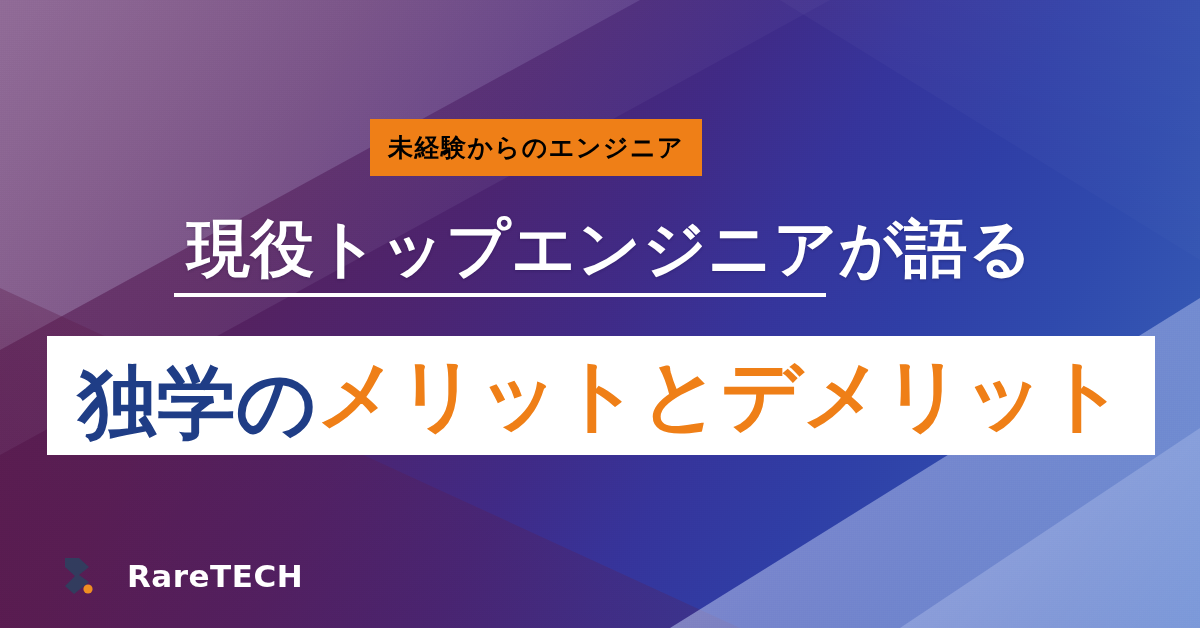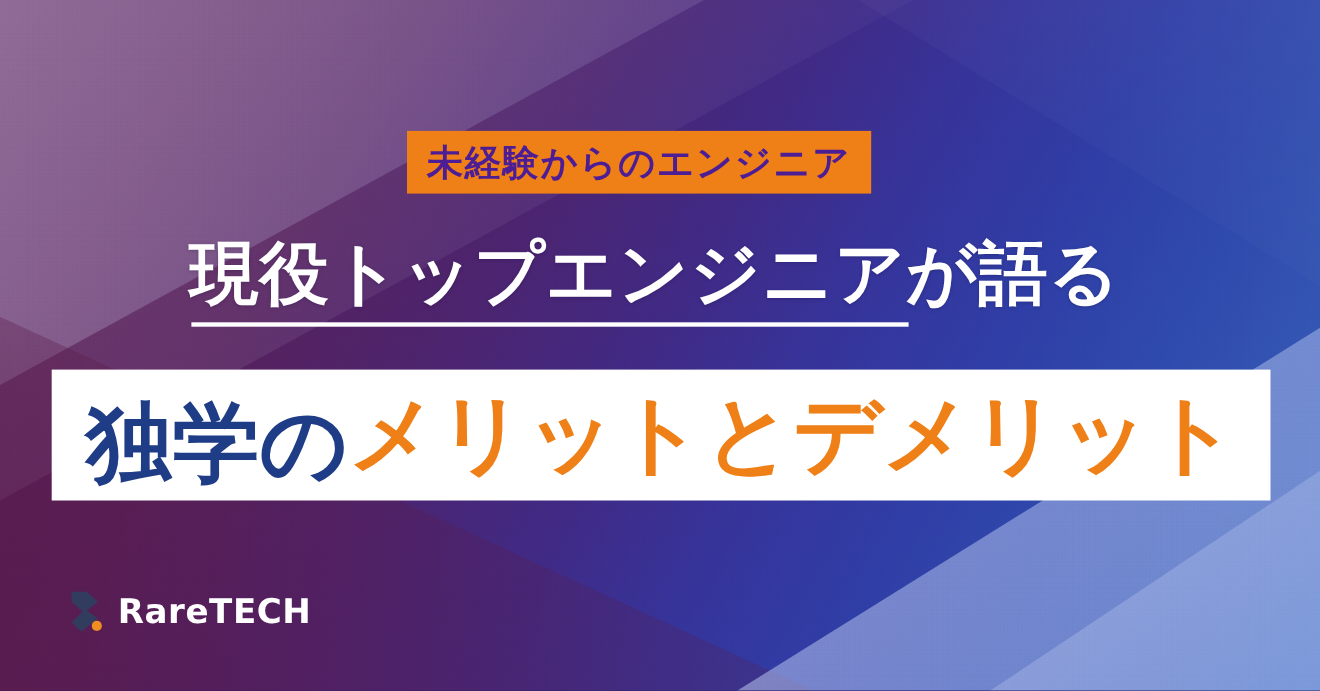--- a/index.html
+++ b/index.html
@@ -95,32 +95,32 @@
   .badge {
     position: absolute;
     left: 370px;
     top: 119px;
     height: 57px;
     padding: 14px 18px;
     display: flex;
     align-items: center;
     justify-content: center;
     background: #ef7f17;
-    color: #4c1d95;
-    font-size: 33px;
+    color: #000000;
+    font-size: 25px;
     font-weight: bold;
     letter-spacing: 1.5px;
     line-height: 1;
     white-space: nowrap;
     box-sizing: border-box;
   }
 
   .headline-line {
     position: absolute;
-    left: 172px;
+    left: 187px;
     top: 212px;
     color: #ffffff;
     font-size: 63px;
     font-weight: bold;
     letter-spacing: 1px;
     line-height: 1.18;
     white-space: nowrap;
     text-shadow: 0 1px 3px rgba(20,10,50,0.25);
   }
   .headline-underline {
@@ -154,24 +154,24 @@
     line-height: 1;
     white-space: nowrap;
   }
   .t-navy { color: #1f3d86; margin-top: 16px; }
   .t-orange { color: #ef7f17; }
 
   
   .logo {
     position: absolute;
     left: 63px;
-    top: 536px;
+    top: 556px;
     display: flex;
     align-items: center;
-    gap: 10px;
+    gap: 30px;
   }
   .logo-mark {
     position: relative;
     width: 34px;
     height: 40px;
   }
   .logo-wordmark {
     color: #ffffff;
     font-size: 31px;
     font-weight: bold;

